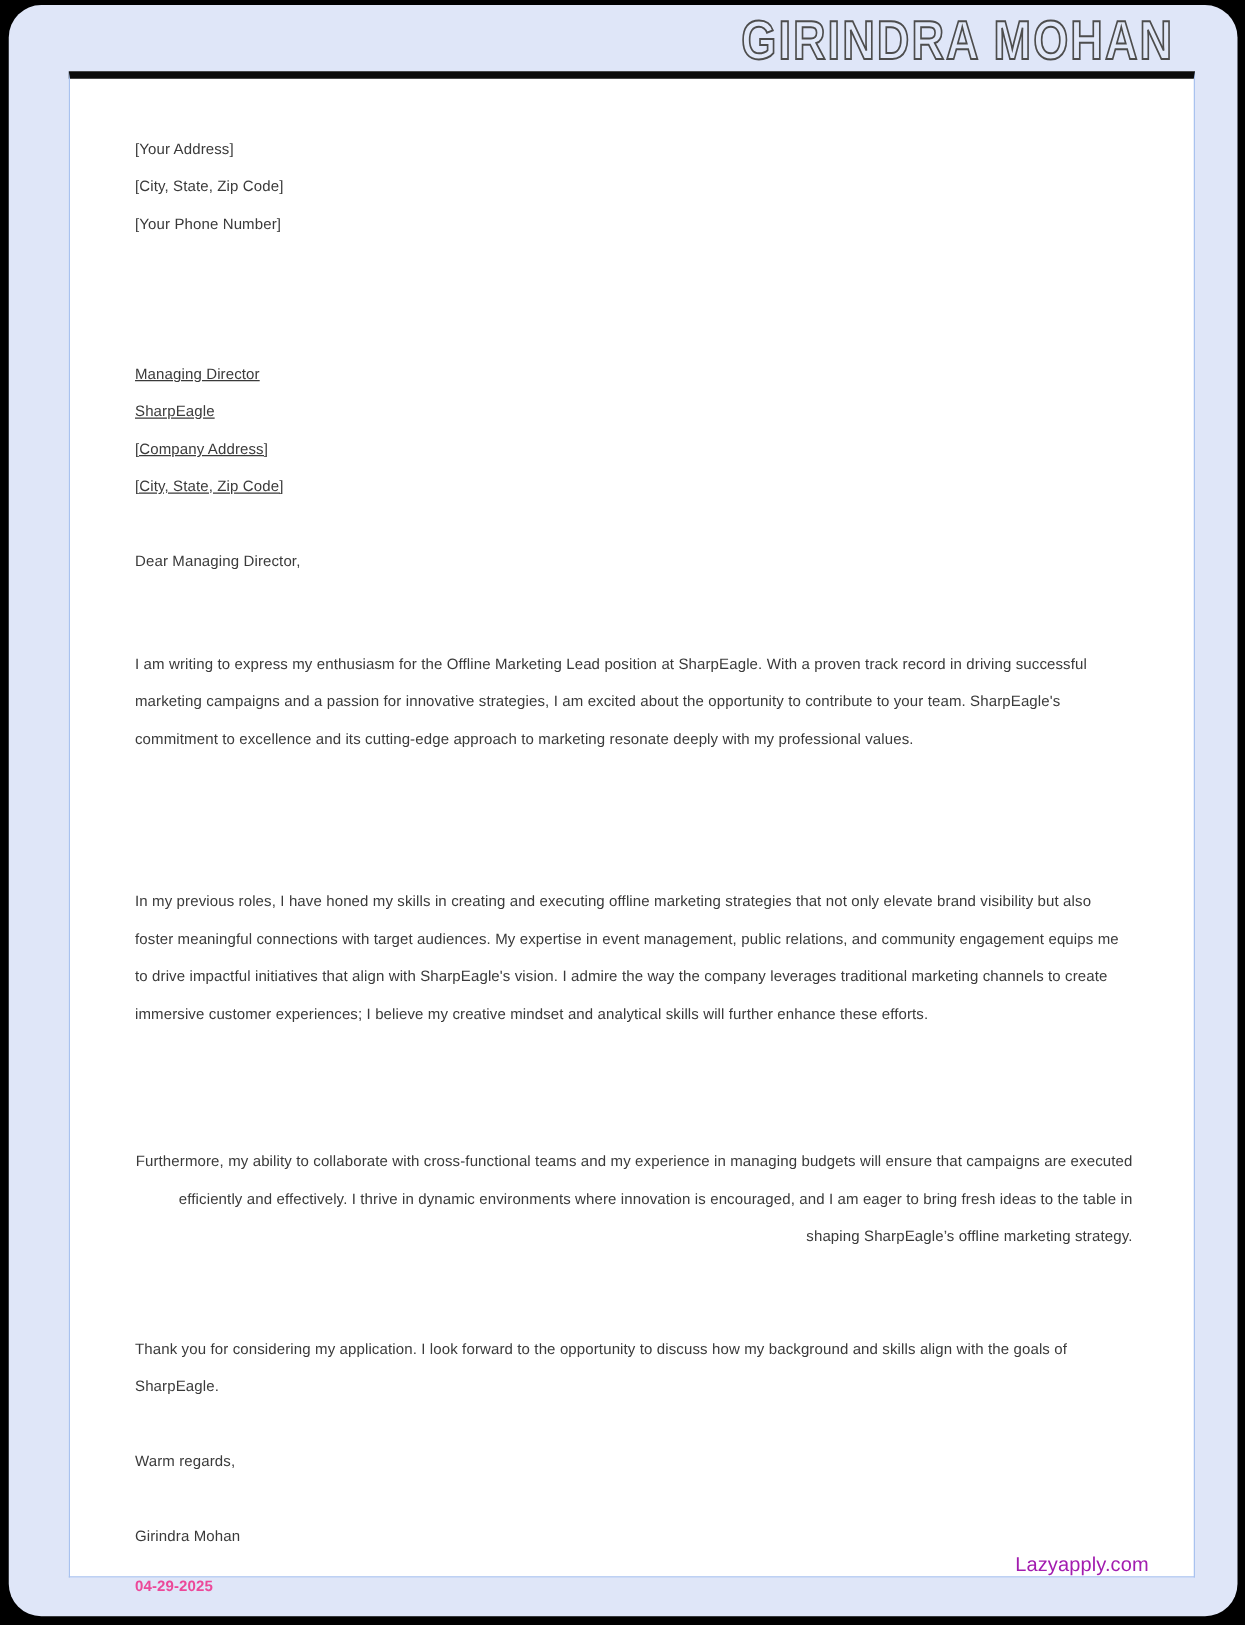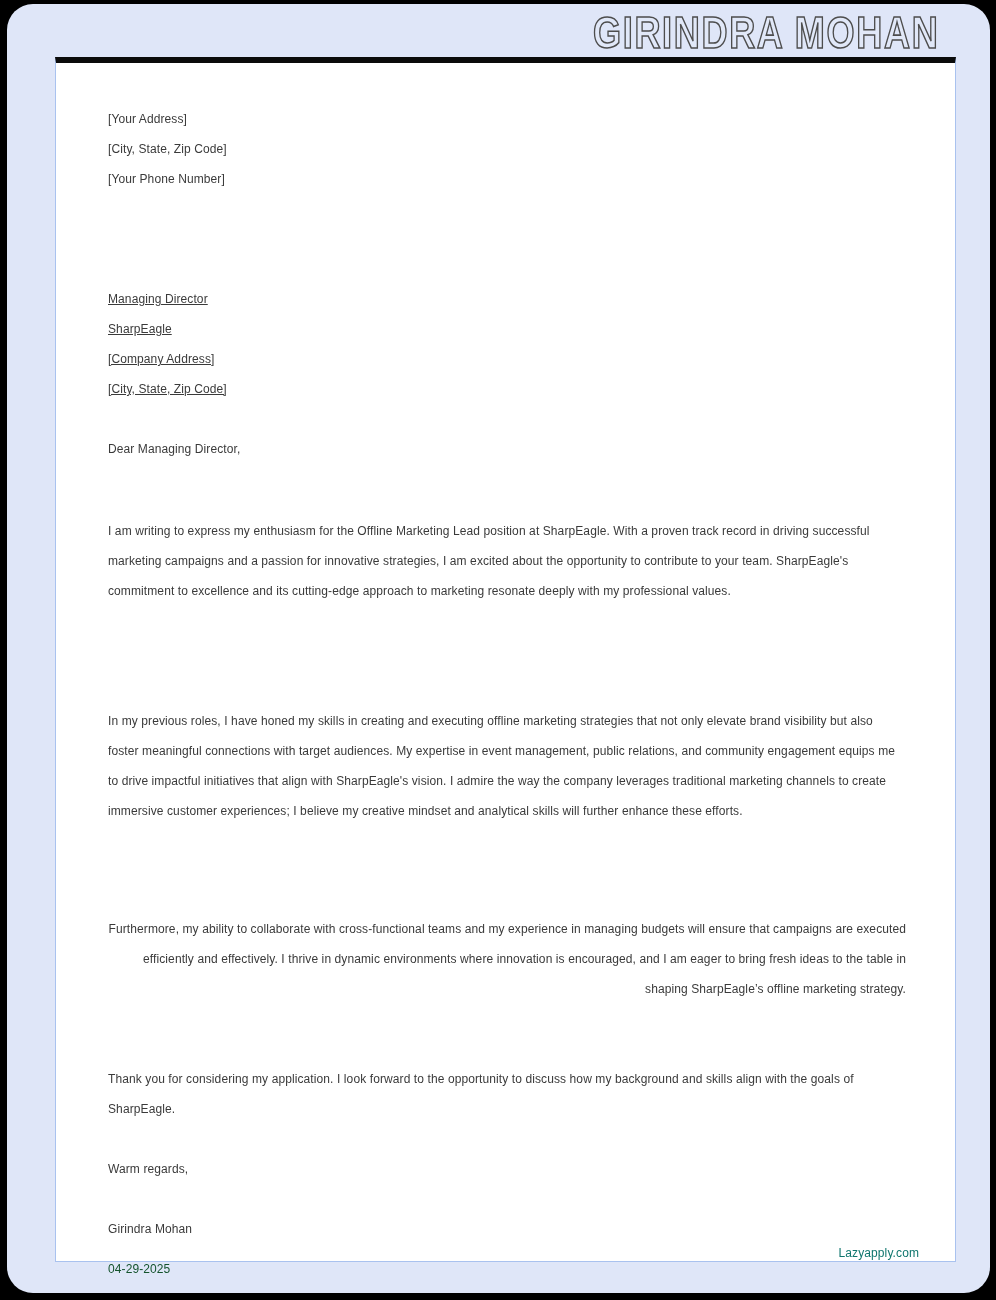--- a/index.html
+++ b/index.html
@@ -53,28 +53,28 @@
   }
   .sender-block    { top: 41px; }
   .recipient-block { top: 221px; text-decoration: underline; }
   .salutation      { top: 371px; }
   .para-1          { top: 453px; }
   .para-2          { top: 611px; margin-top: 32px; }
   .para-3          { top: 851px; text-align: right; }
   .para-4          { top: 1001px; }
   .closing         { top: 1091px; }
   .signature       { top: 1151px; }
-  .date-line       { top: 1191px; color: #14532d; }
+  .date-line       { top: 1191px; color: #ec4899; font-weight: bold; }
   .watermark {
     position: absolute;
     right: 36px;
     bottom: -2px;
-    font-size: 12px;
+    font-size: 16px;
     line-height: 20px;
-    color: #0f766e;
+    color: #a21caf;
     letter-spacing: 0.1px;
   }
 </style>
 </head>
 <body>
 
 <div class="canvas">
 
   <div class="header-name">GIRINDRA MOHAN</div>
 

